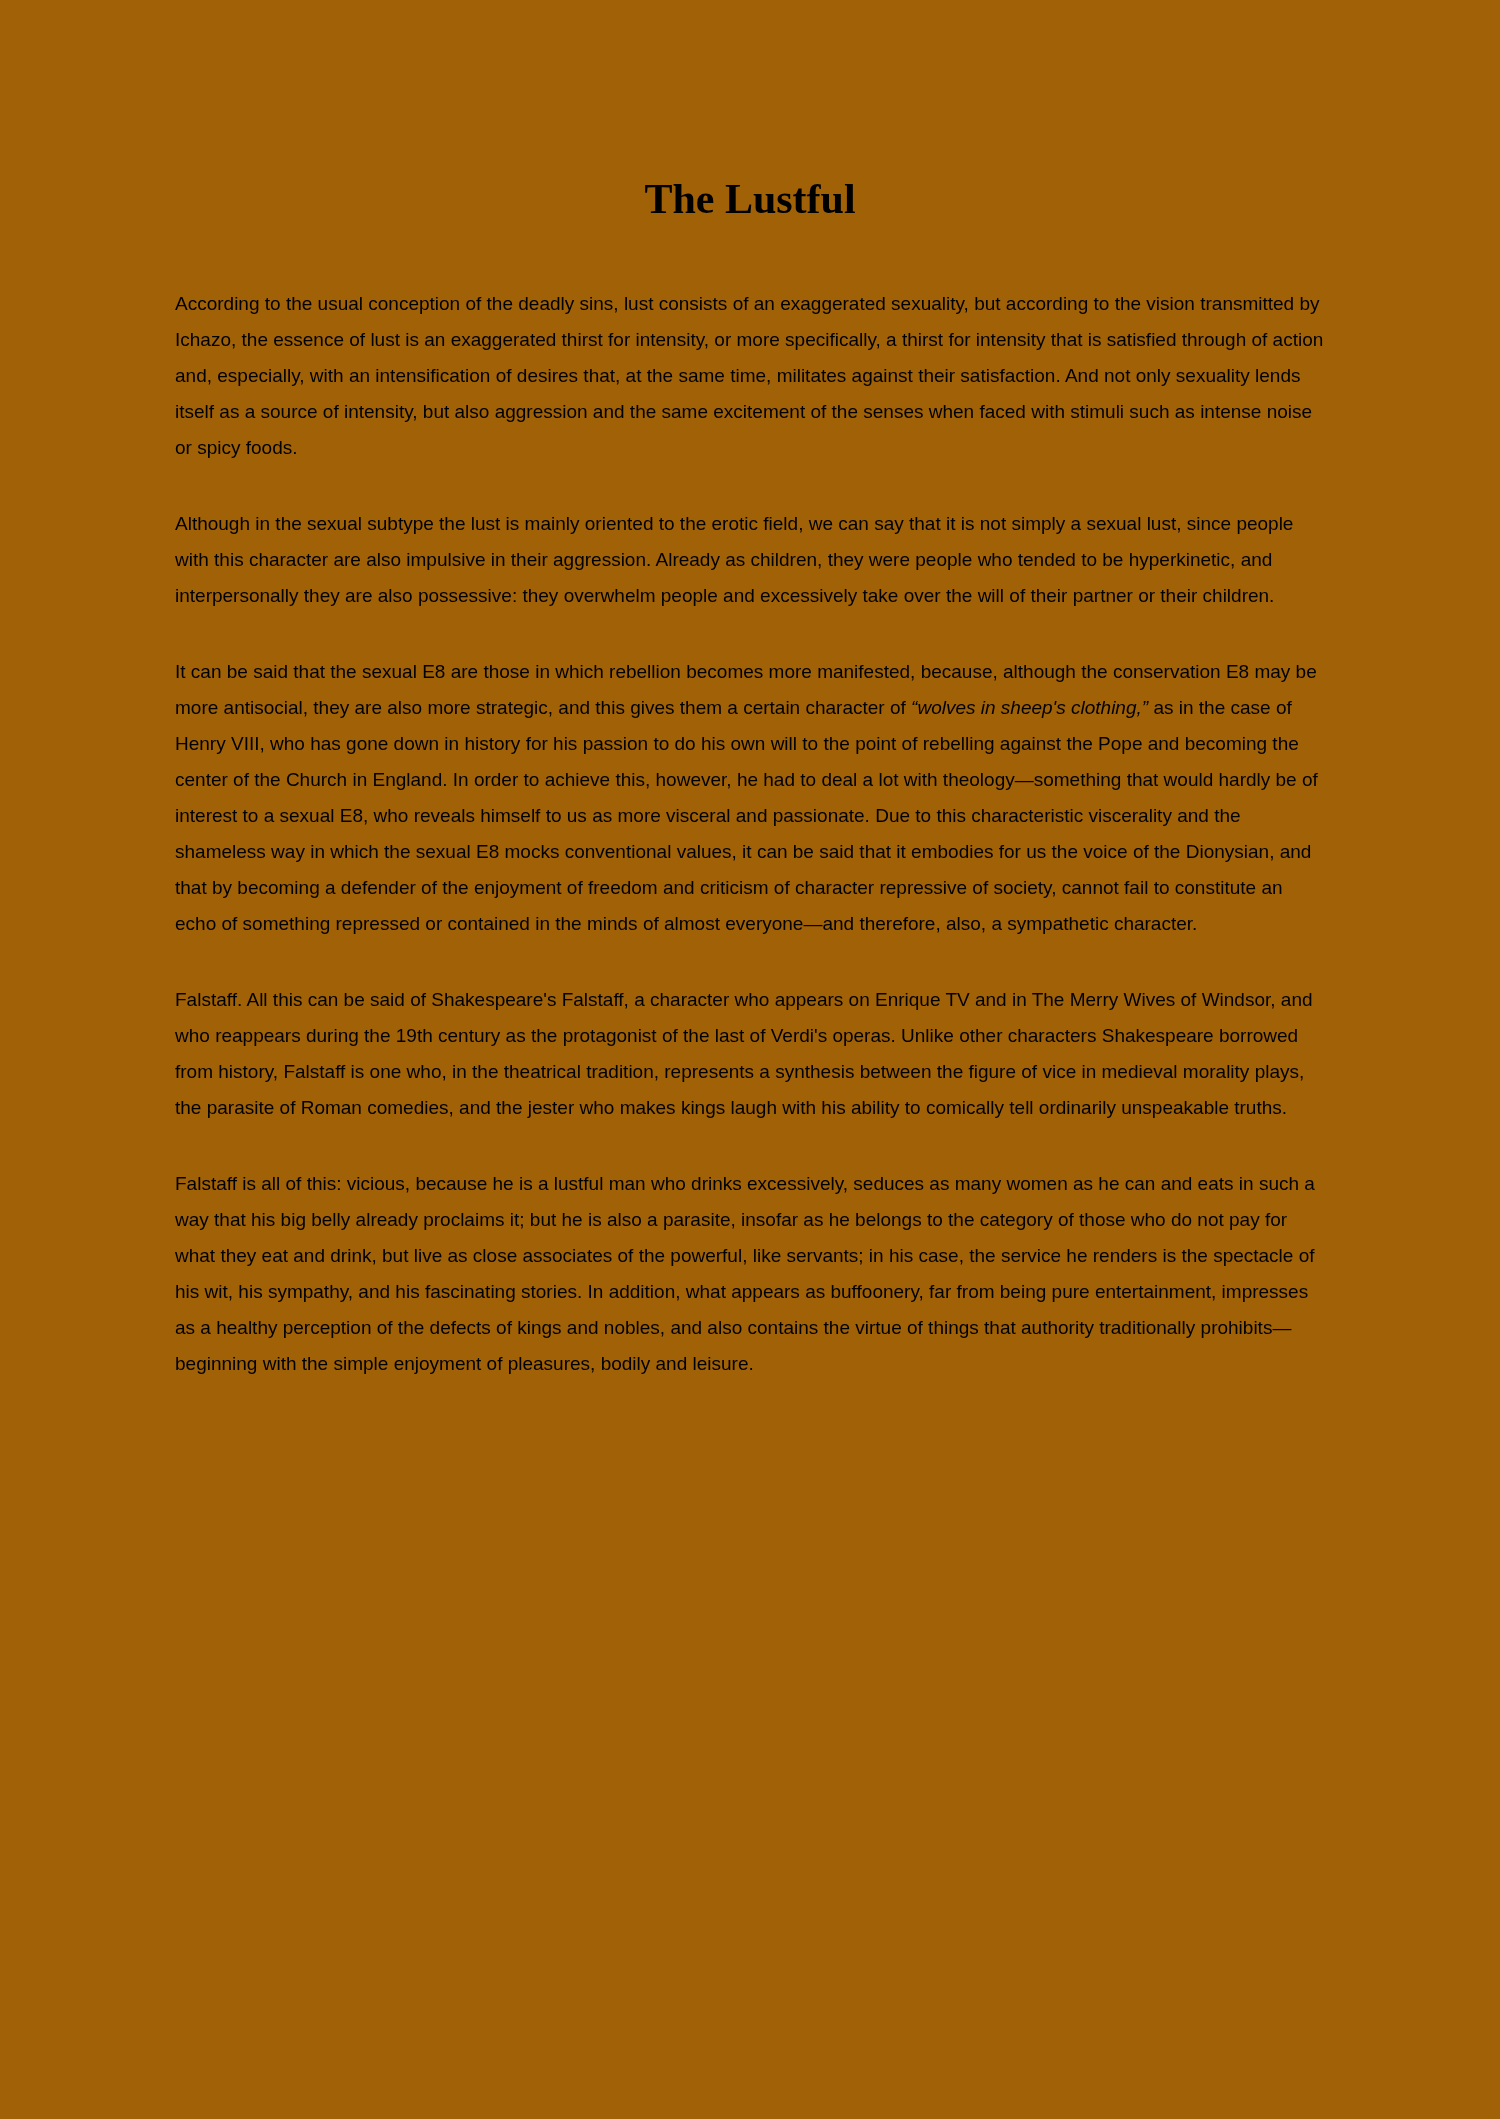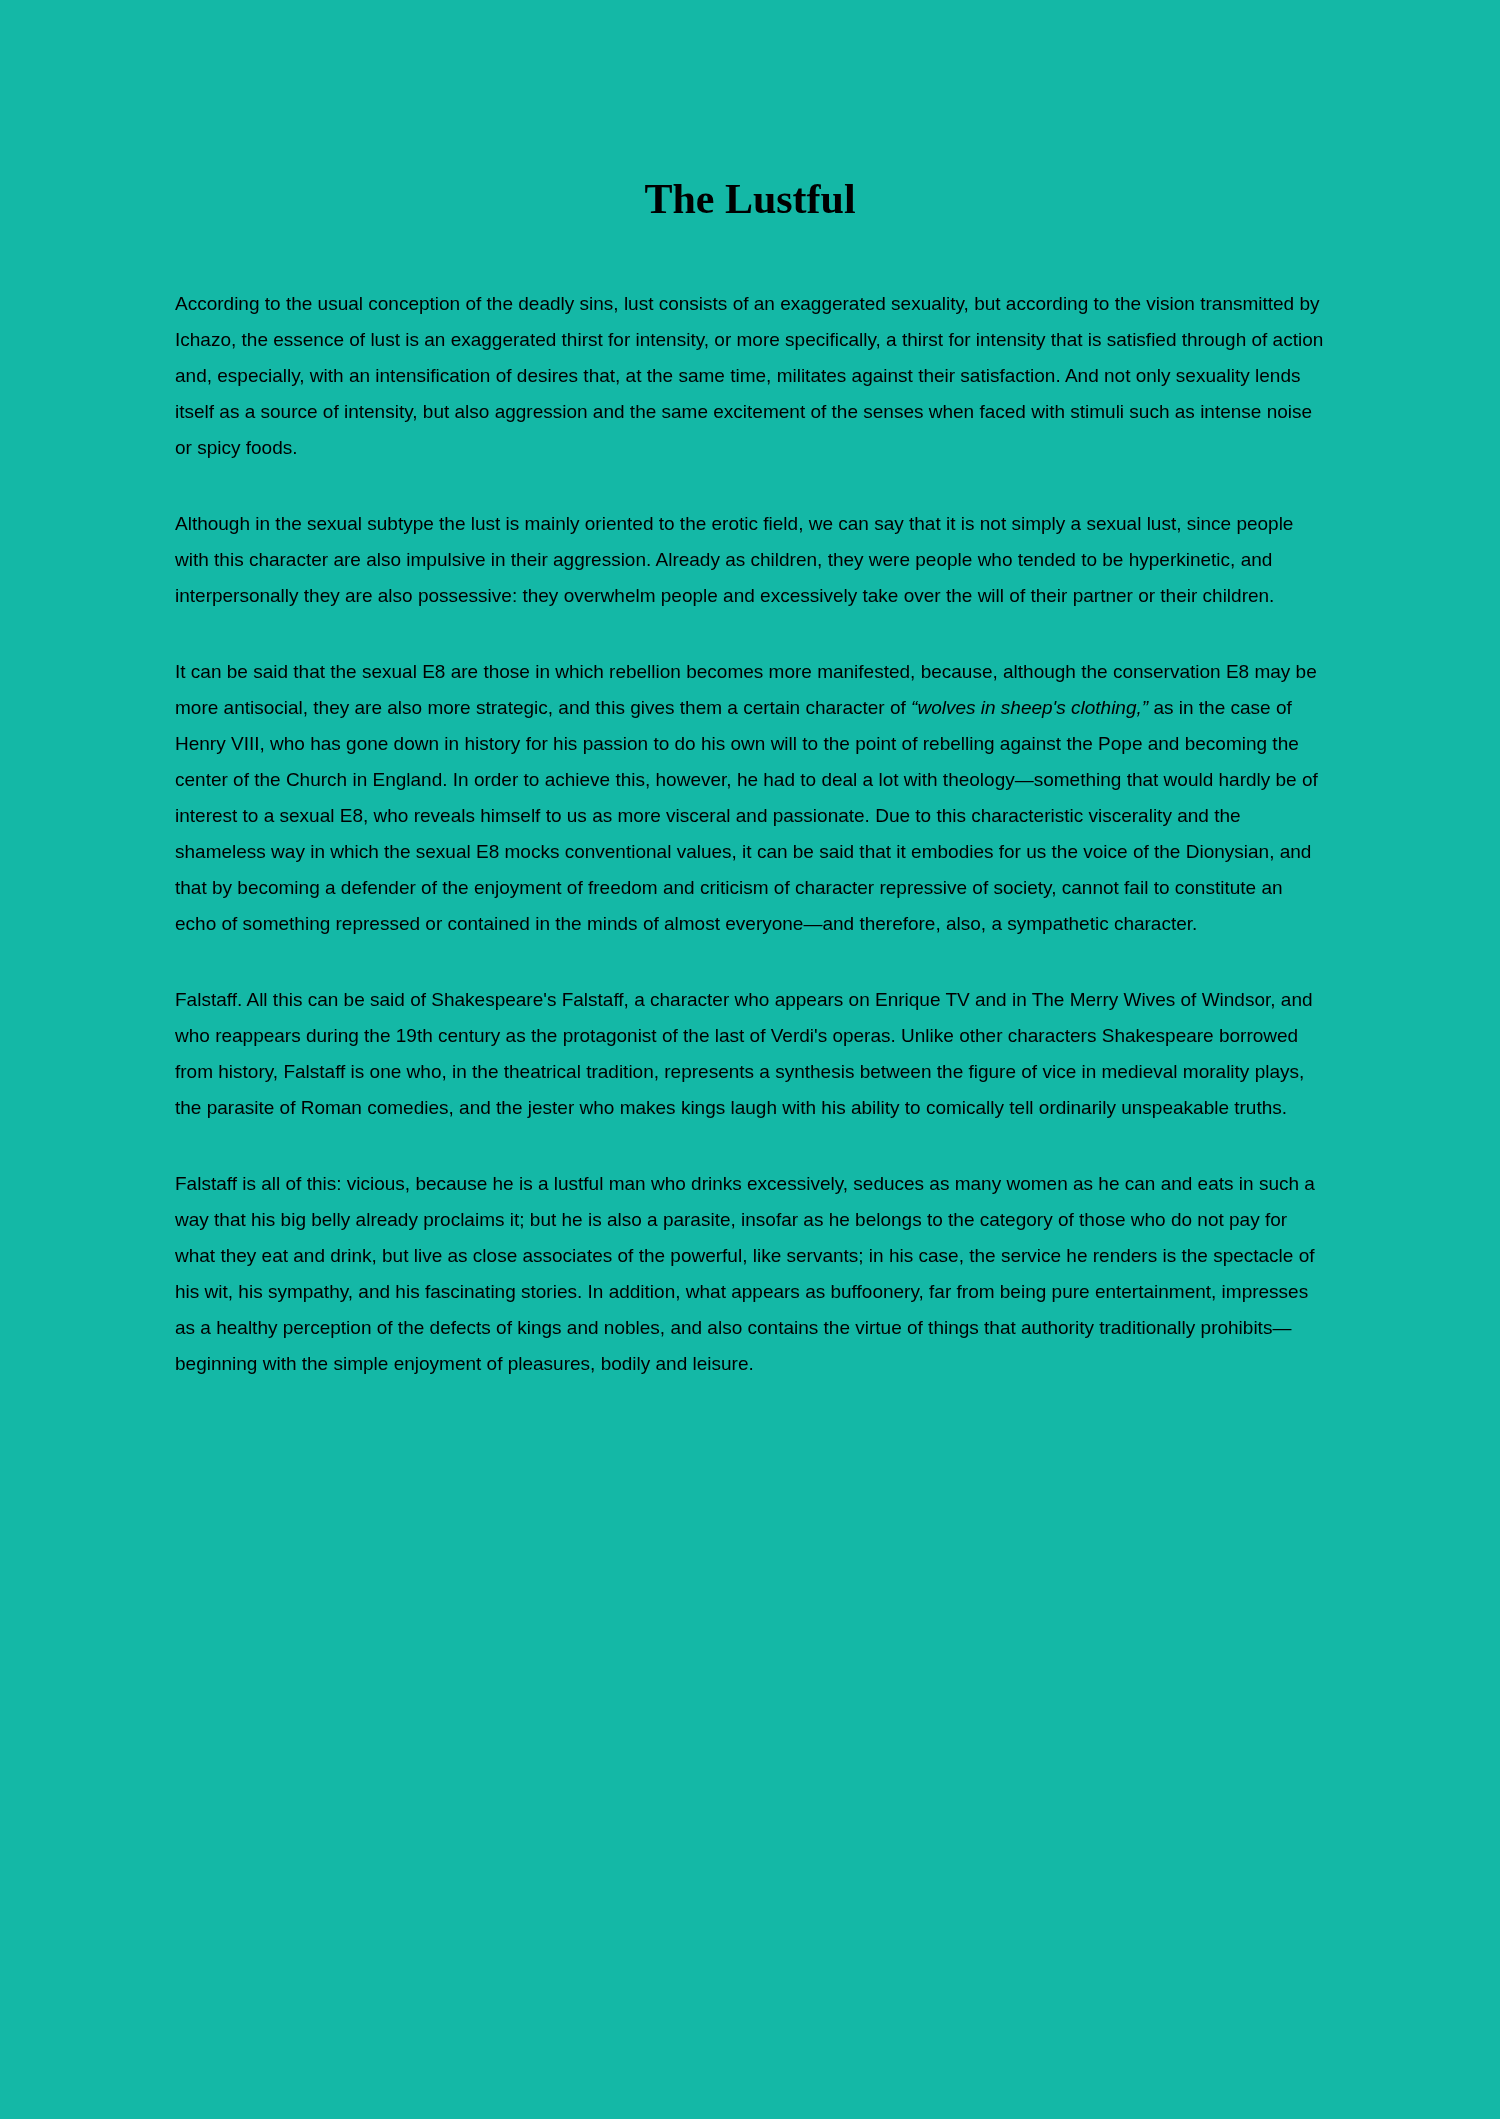--- a/index.html
+++ b/index.html
@@ -12,21 +12,21 @@
     height: 2119px;
     position: relative;
     font-family: "Liberation Sans", "DejaVu Sans", sans-serif;
     color: #000000;
   }
   .page {
     box-sizing: border-box;
     width: 1500px;
     height: 2119px;
     padding: 174px 175px 0 175px;
-    background: #14b8a6;
+    background: #a16207;
   }
   .doc-title {
     font-family: "Liberation Serif", "DejaVu Serif", serif;
     font-weight: 700;
     font-size: 42px;
     line-height: 50px;
     text-align: center;
     margin: 0 0 62px 0;
     color: #000000;
   }

